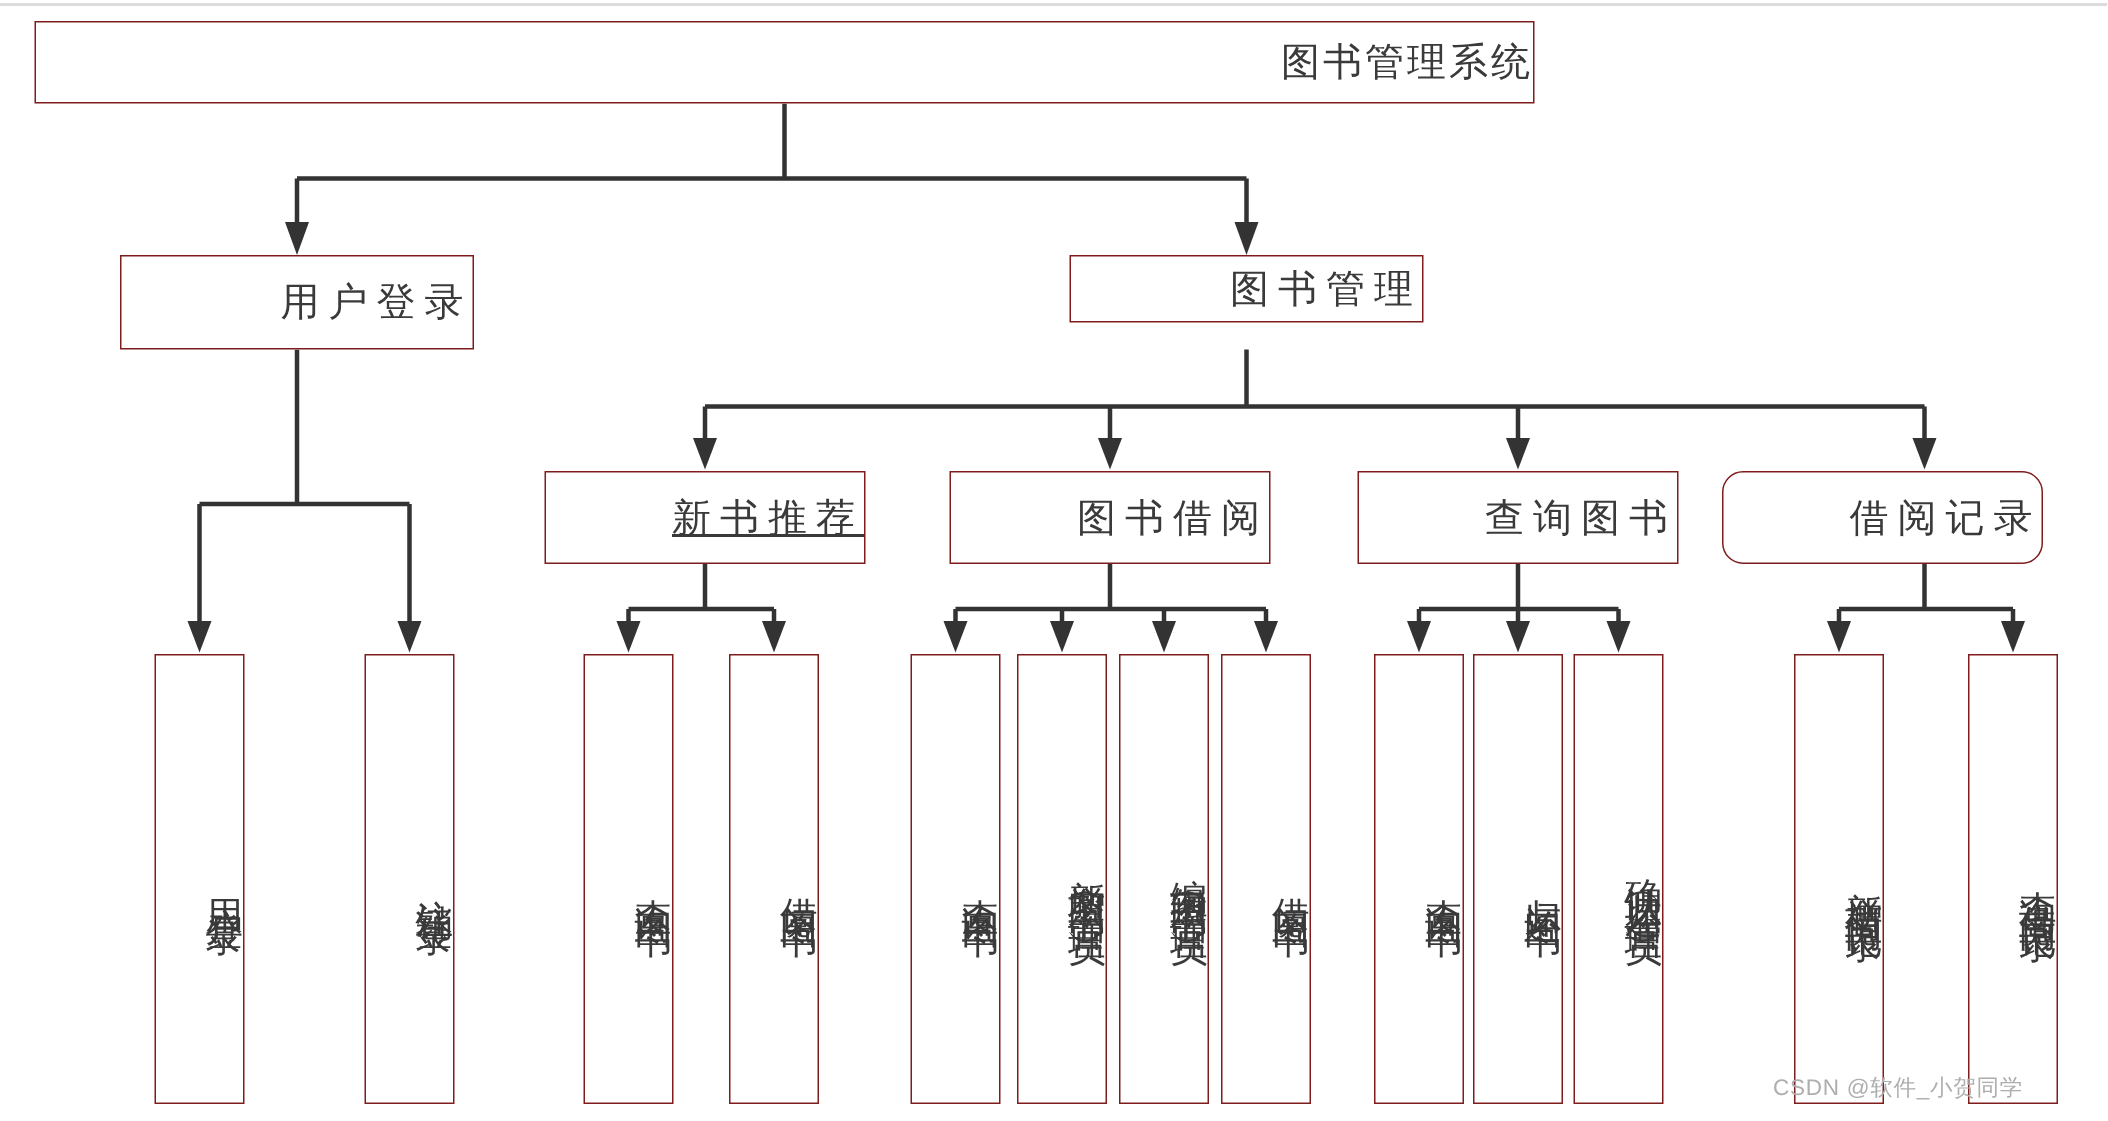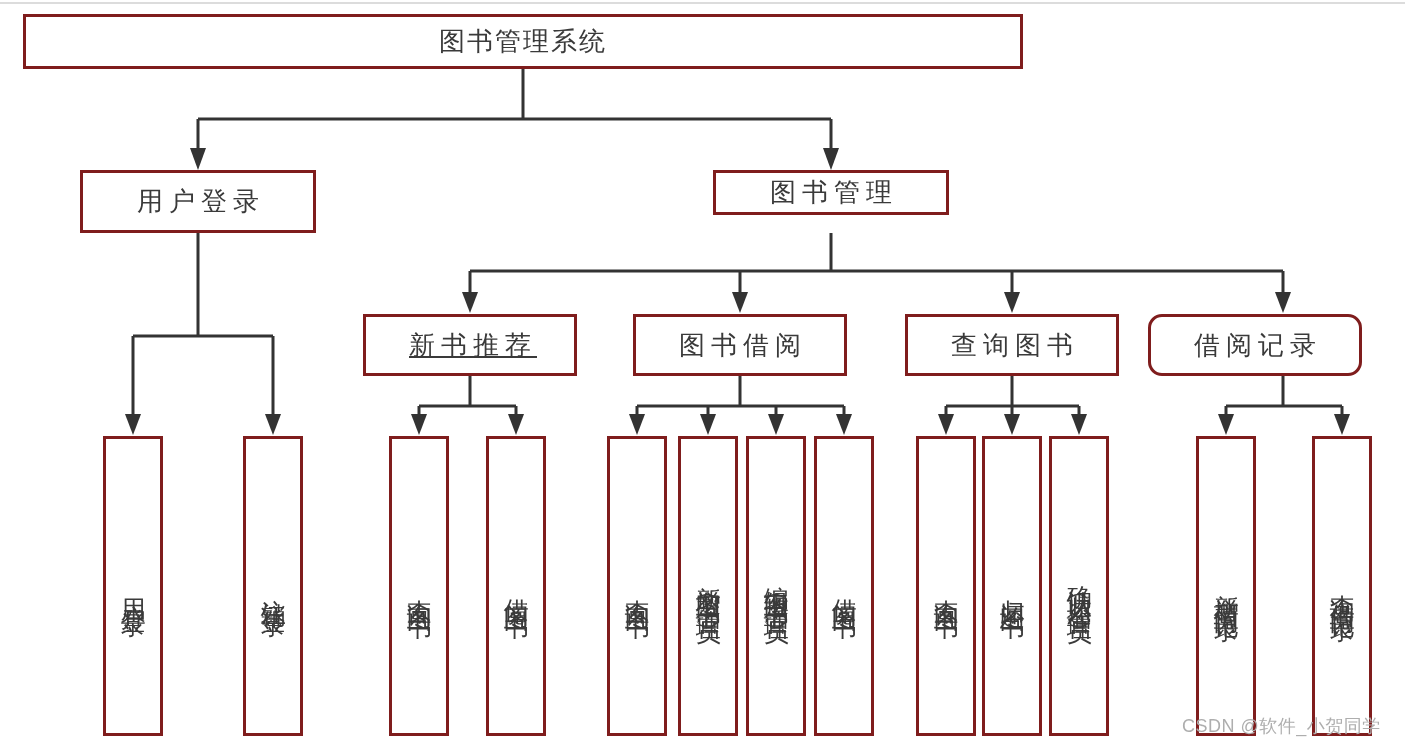--- a/index.html
+++ b/index.html
@@ -2,33 +2,33 @@
 <html><head>
 <meta charset="utf-8">
 <style>
   html,body{margin:0;padding:0;background:#ffffff;}
   #canvas{
     position:relative;width:1405px;height:747px;background:#ffffff;
     font-family:"Liberation Sans","DejaVu Sans",sans-serif;overflow:hidden;
   }
   .top-edge{position:absolute;left:0;top:2px;width:1405px;height:2px;background:#dcdcdc;}
   .box{
-    position:absolute;box-sizing:border-box;border:3px solid #7f1d1d;background:#ffffff;
-    display:flex;align-items:center;justify-content:center;color:#3a3a3a;
+    position:absolute;box-sizing:border-box;border:1px solid #7f1d1d;background:#ffffff;
+    display:flex;align-items:center;justify-content:flex-end;color:#3a3a3a;
   }
   .box .lbl{white-space:nowrap;}
   .root .lbl{font-size:26px;letter-spacing:2px;}
   .branch .lbl{font-size:26px;letter-spacing:6px;padding-left:6px;}
   .leaf .lbl{
     writing-mode:vertical-rl;text-orientation:mixed;
     font-size:25px;letter-spacing:5px;line-height:1.1;padding-top:5px;
   }
   svg.connectors{position:absolute;left:0;top:0;}
   .watermark{
-    position:absolute;left:1182px;top:715px;font-size:18px;line-height:22px;
+    position:absolute;left:1182px;top:715px;font-size:15px;line-height:22px;
     color:#aeaeae;letter-spacing:0.5px;white-space:nowrap;
   }
 </style>
 </head>
 <body>
 
 <div id="canvas">
 
   <div class="top-edge"></div>
 

